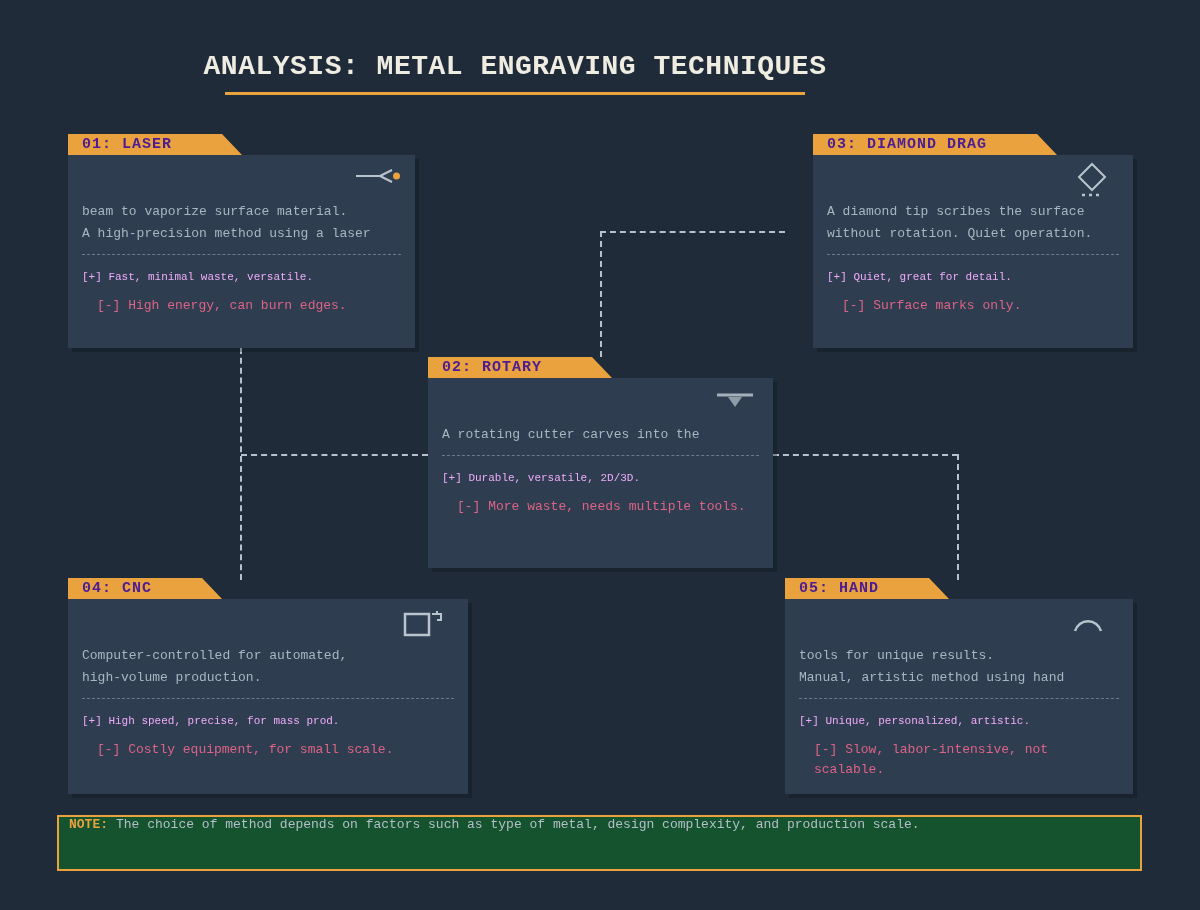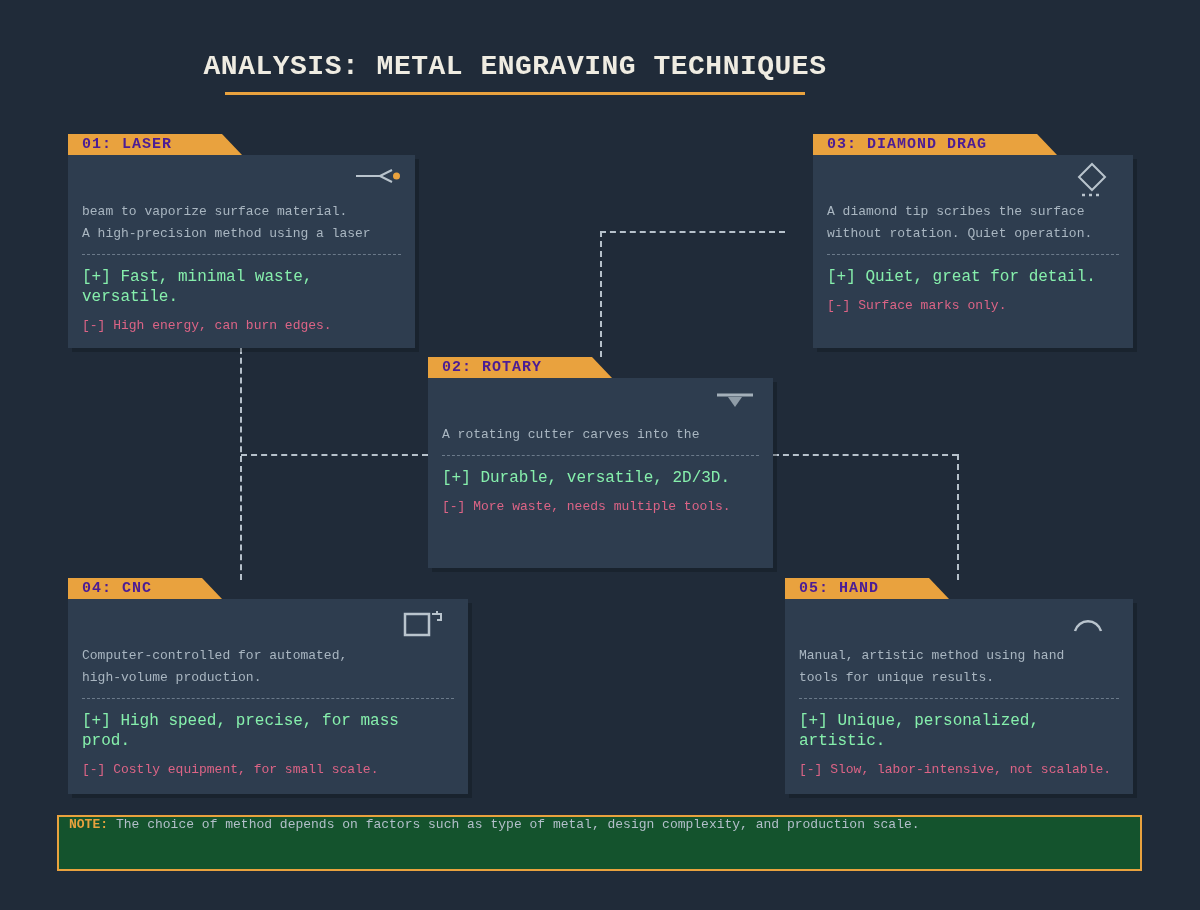--- a/index.html
+++ b/index.html
@@ -55,22 +55,22 @@
   .pos-cnc     { left: 68px;  top: 578px; width: 400px; }
   .pos-cnc     .card-body { height: 195px; }
   .pos-hand    { left: 785px; top: 578px; width: 348px; }
   .pos-hand    .card-body { height: 195px; }
 
   .card-desc { color: #a9b6c1; font-size: 13px; line-height: 22px; }
   .card-divider {
     border-top: 1px dashed rgba(158, 173, 187, 0.55);
     margin: 9px 0 12px 0;
   }
-  .pro-line { color: #86efac; font-size: 16px; line-height: 20px; margin-bottom: 9px; }
-  .con-line { color: #dd6486; font-size: 13px; line-height: 20px; }
+  .pro-line { color: #f0abfc; font-size: 11px; line-height: 20px; margin-bottom: 9px; }
+  .con-line { color: #dd6486; font-size: 13px; line-height: 20px; margin-left: 15px; }
 
   
   .card-icon { position: absolute; }
   .card-icon svg { display: block; }
   .pos-laser   .card-icon { top: 9px;  right: 13px; }
   .pos-rotary  .card-icon { top: 13px; right: 18px; }
   .pos-diamond .card-icon { top: 6px;  right: 25px; }
   .pos-cnc     .card-icon { top: 10px; right: 23px; }
   .pos-hand    .card-icon { top: 14px; right: 28px; }
 
@@ -184,22 +184,22 @@
 
   <div class="card pos-hand">
     <div class="card-tab"><span>05: HAND</span></div>
     <div class="card-body">
       <div class="card-icon">
         <svg width="34" height="20" viewBox="0 0 34 20" fill="none">
           <path d="M 4 18 A 13.5 13.5 0 0 1 30 18" stroke="#b9c4cd" stroke-width="2.5" fill="none"></path>
         </svg>
       </div>
       <div class="card-desc">
+        <div>tools for unique results.</div>
         <div>Manual, artistic method using hand</div>
-        <div>tools for unique results.</div>
       </div>
       <div class="card-divider"></div>
       <div class="pro-line">[+] Unique, personalized, artistic.</div>
       <div class="con-line">[-] Slow, labor-intensive, not scalable.</div>
     </div>
   </div>
 
   <div class="note-box">
     <span class="note-label">NOTE:</span>
     <span class="note-text">The choice of method depends on factors such as type of metal, design complexity, and production scale.</span>

